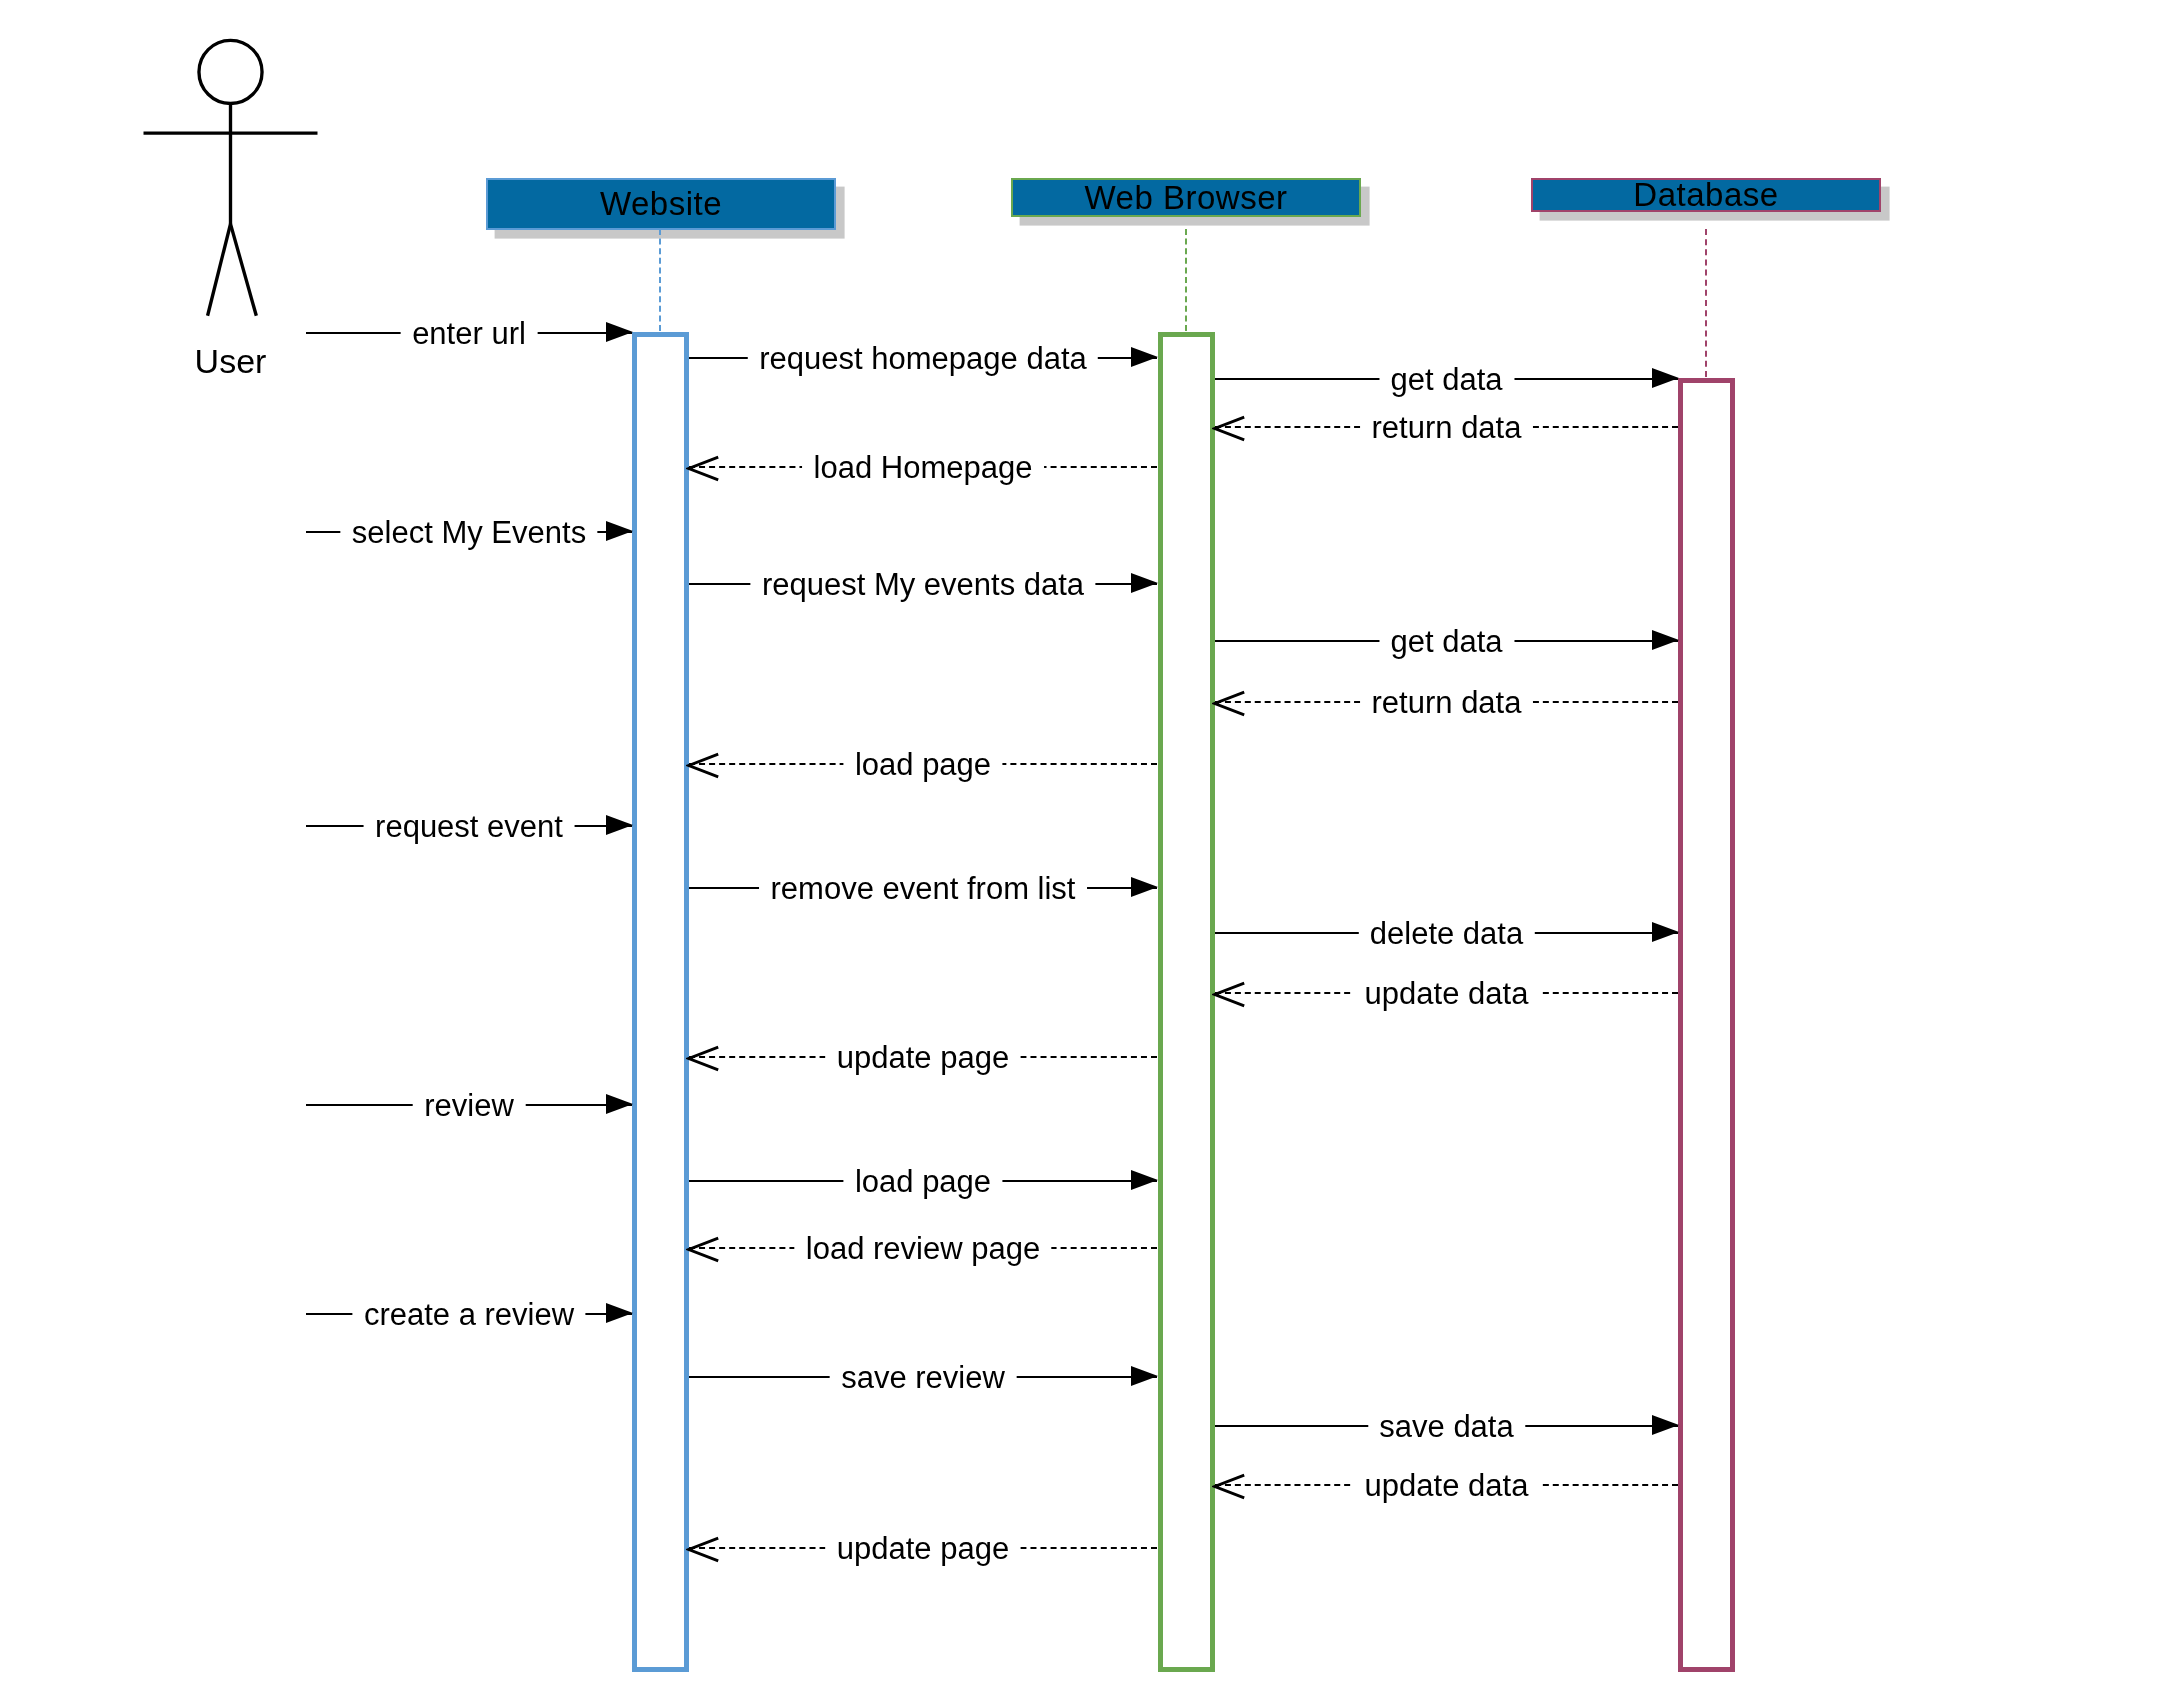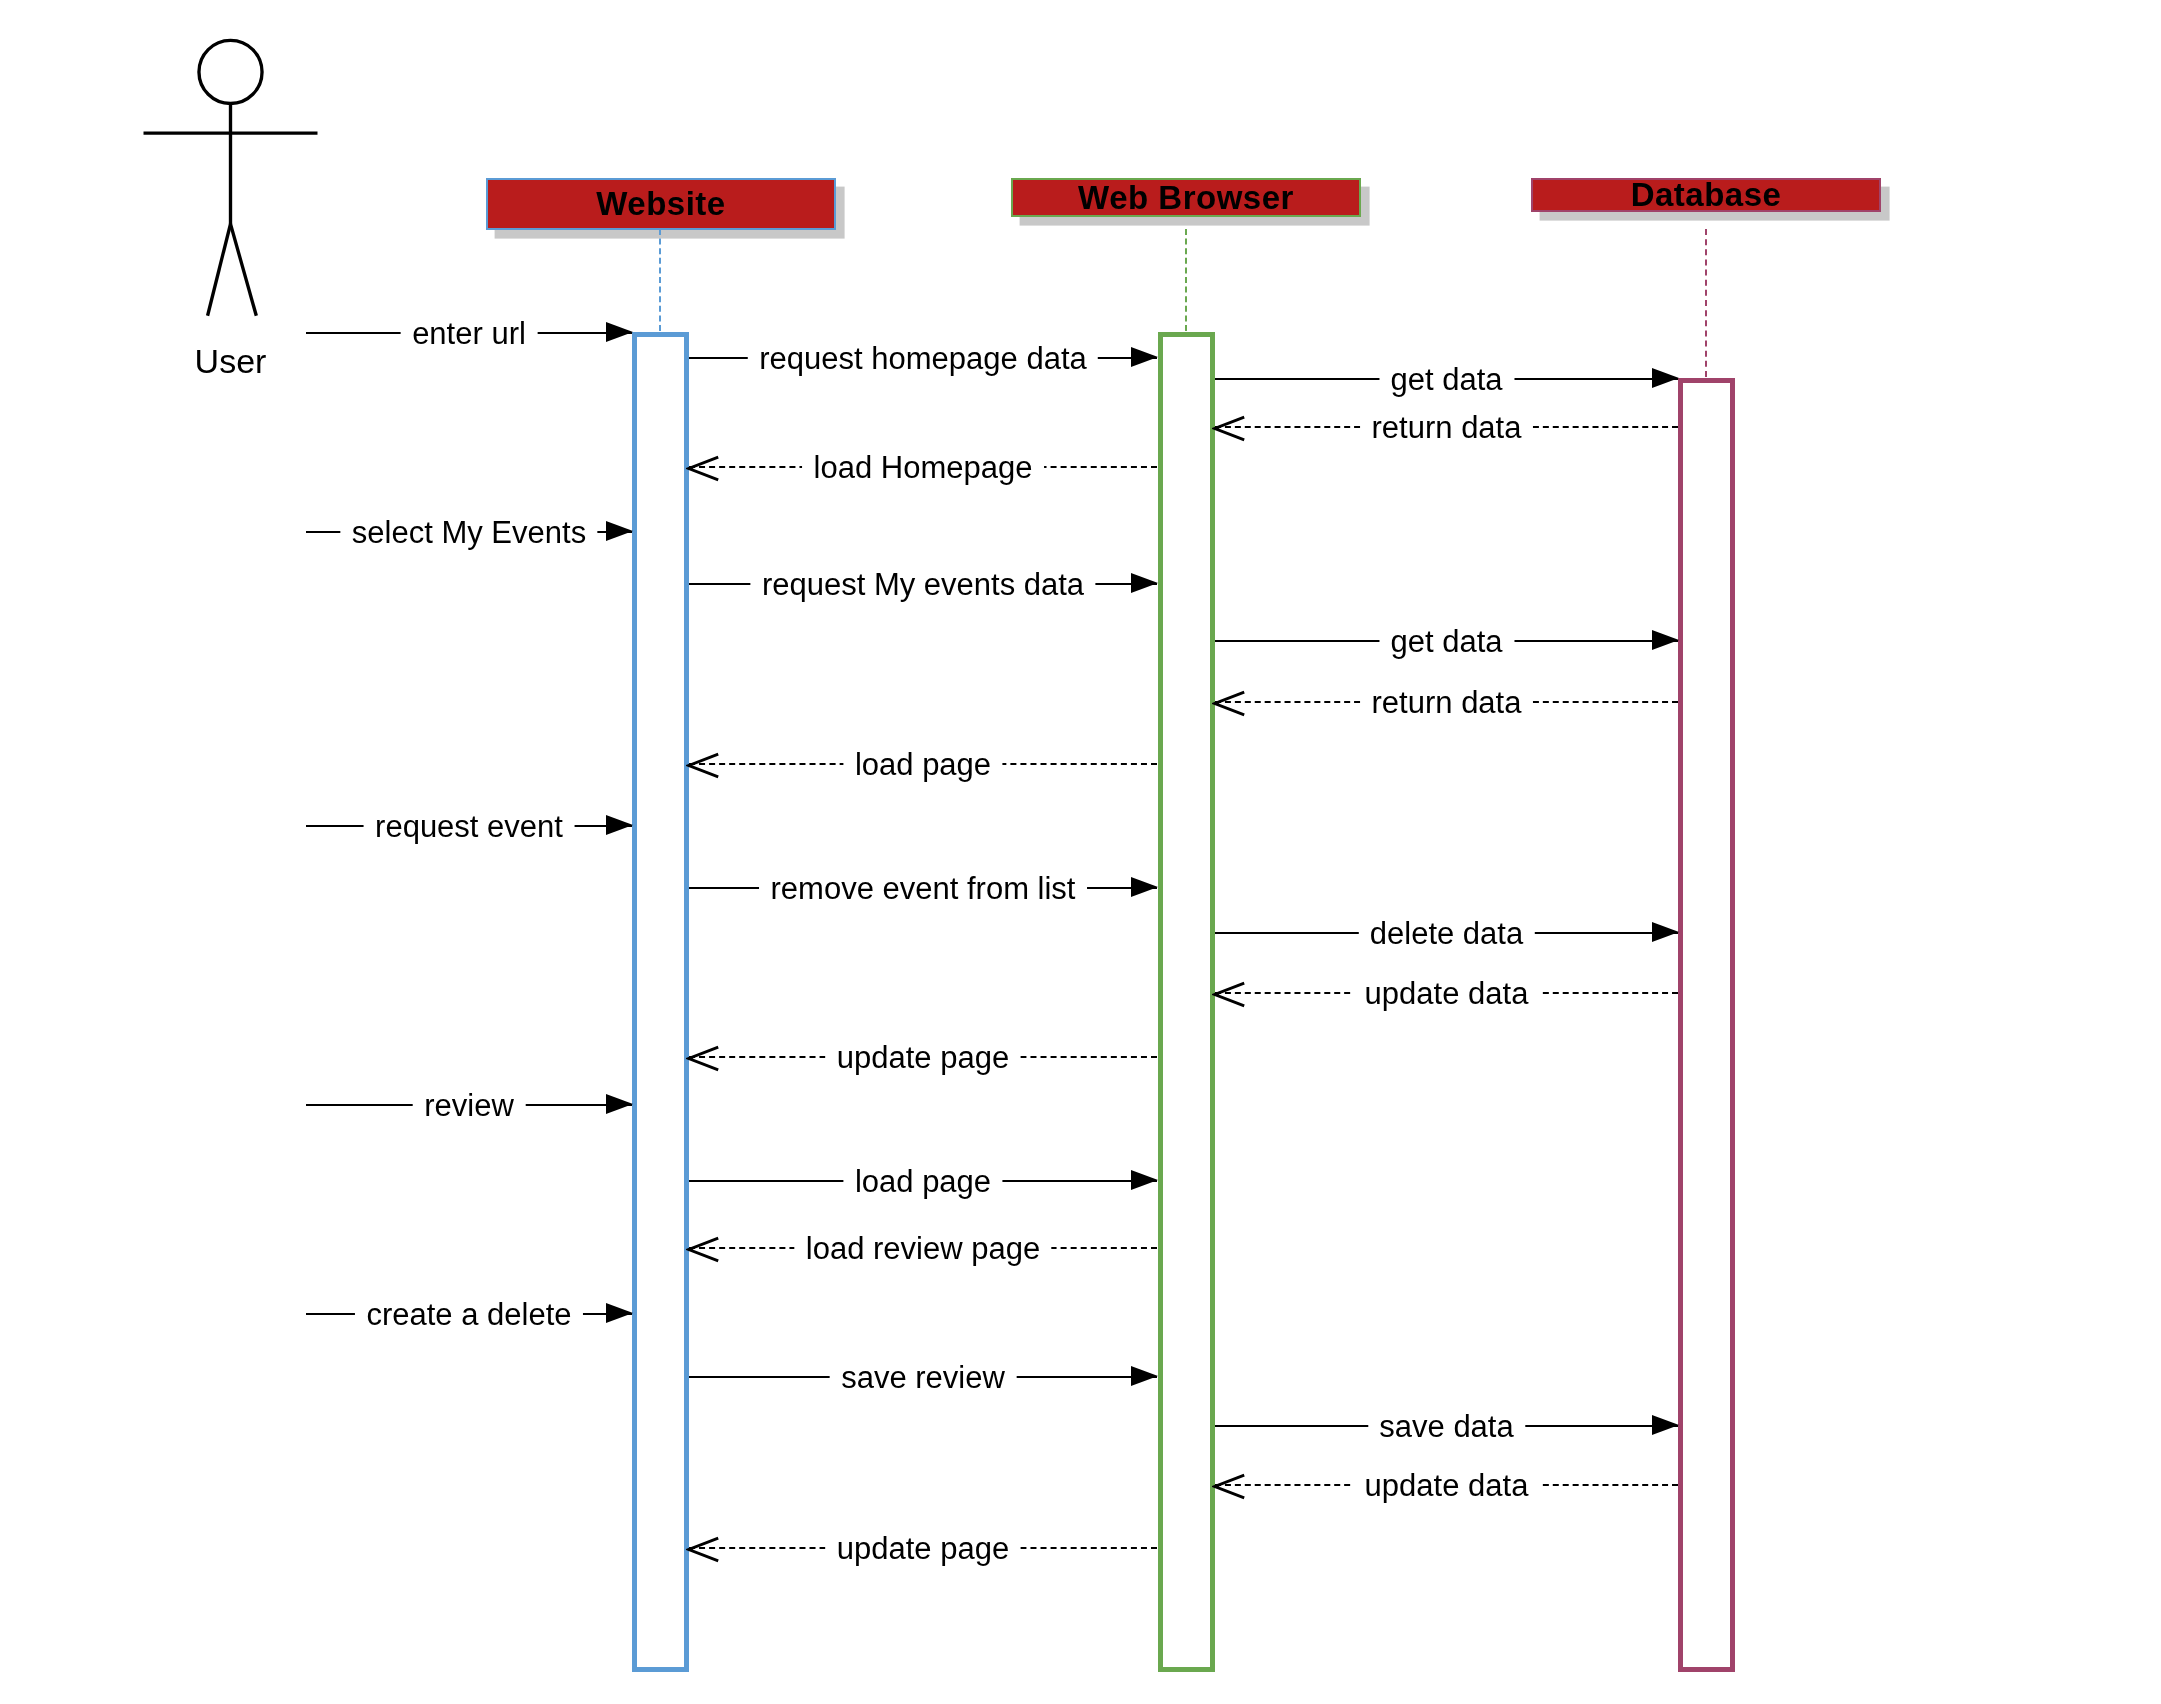--- a/index.html
+++ b/index.html
@@ -2,23 +2,23 @@
 <html><head>
 <meta charset="utf-8">
 <style>
   html,body{margin:0;padding:0;}
   body{
     width:2161px;height:1704px;background:#ffffff;position:relative;overflow:hidden;
     font-family:"Liberation Sans", sans-serif;color:#000;
   }
   #stage{position:absolute;inset:0;}
   .header{
-    position:absolute;background:#b91c1c;border:2.9px solid #000;box-sizing:border-box;
+    position:absolute;background:#0369a1;border:2.9px solid #000;box-sizing:border-box;
     display:flex;align-items:center;justify-content:center;
-    font-weight:bold;font-size:33px;letter-spacing:0.5px;
+    font-weight:normal;font-size:33px;letter-spacing:0.5px;
     box-shadow:8.6px 8.6px 0 #c8c8c8;
   }
   .lifeline{position:absolute;width:0;border-left:2.9px dashed #999;}
   .bar{position:absolute;background:#fff;border:5.7px solid #000;box-sizing:border-box;}
   .msg{position:absolute;height:0;}
   .msg .line{position:absolute;left:0;right:0;top:0;border-top:2.9px solid #000;}
   .msg.dashed .line{border-top-style:dashed;}
   .msg .label{
     position:absolute;left:50%;top:1.9px;transform:translate(-50%,-50%);
     background:#fff;padding:0 11.5px;font-size:31px;white-space:nowrap;
@@ -155,21 +155,21 @@
     <div class="msg dashed" style="left: 689px; top: 1247px; width: 468px;">
       <div class="line"></div>
       <svg width="36" height="29" class="head-open-left" viewBox="0 0 38 30">
         <polyline points="34,3 3,15 34,27" fill="none" stroke="#000" stroke-width="3"></polyline>
       </svg>
       <span class="label">load review page</span>
     </div>
     <div class="msg" style="left: 306px; top: 1313px; width: 326px;">
       <div class="line"></div>
       <div class="head-filled-right"></div>
-      <span class="label">create a delete</span>
+      <span class="label">create a review</span>
     </div>
     <div class="msg" style="left: 689px; top: 1376px; width: 468px;">
       <div class="line"></div>
       <div class="head-filled-right"></div>
       <span class="label">save review</span>
     </div>
     <div class="msg" style="left: 1215px; top: 1425px; width: 463px;">
       <div class="line"></div>
       <div class="head-filled-right"></div>
       <span class="label">save data</span>

